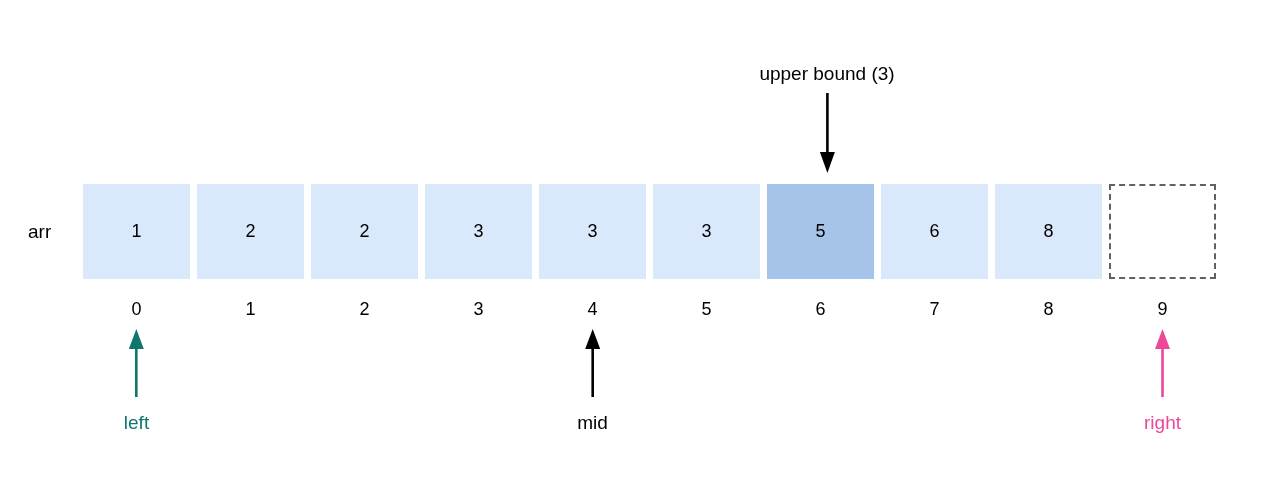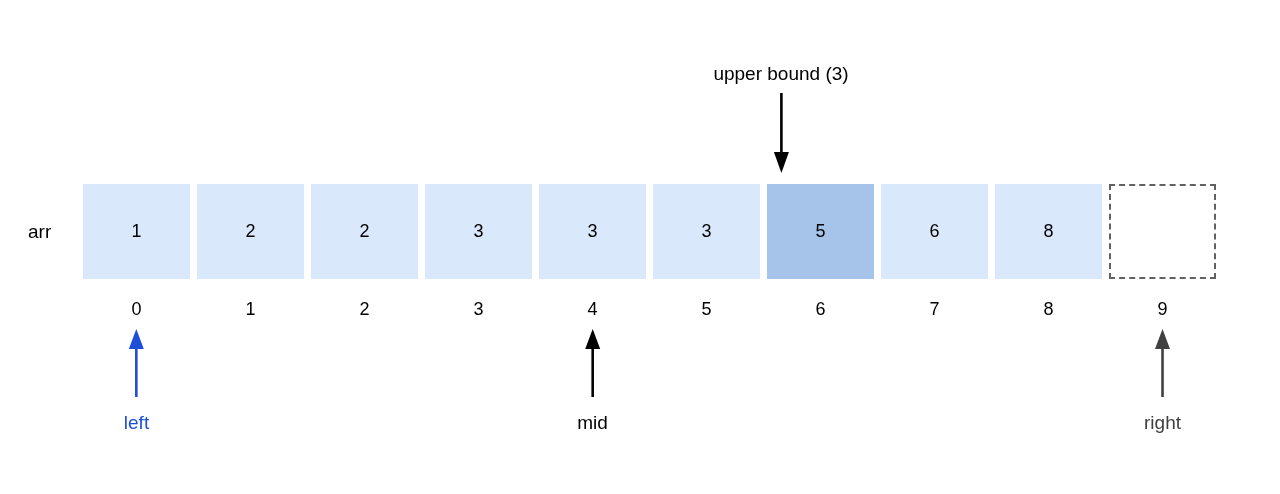--- a/index.html
+++ b/index.html
@@ -148,45 +148,45 @@
 
   <div class="cell-col">
     <div class="cell-box empty-dashed">
       <span class="cell-value"></span>
     </div>
     <span class="cell-index">9</span>
   </div>
 </div>
 
   <div>
-  <div class="pointer above" style="left: 781px; color: rgb(0, 0, 0);">
+  <div class="pointer above" style="left: 827px; color: rgb(0, 0, 0);">
     <span class="pointer-label">upper bound (3)</span>
     <svg class="arrow-svg" width="22" height="82" viewBox="0 0 22 82">
       <line x1="11" y1="1" x2="11" y2="63" stroke="currentColor" stroke-width="2.6"></line>
       <polygon points="3.5,60 18.5,60 11,81" fill="currentColor"></polygon>
     </svg>
   </div>
 
-  <div class="pointer below" style="left: 136.5px; color: #1d4ed8; text-align: right;">
+  <div class="pointer below" style="left: 136.5px; color: #0f766e; text-align: right;">
     <svg class="arrow-svg" width="22" height="70" viewBox="0 0 22 70">
       <polygon points="11,1 3.5,21 18.5,21" fill="currentColor"></polygon>
       <line x1="11" y1="18" x2="11" y2="69" stroke="currentColor" stroke-width="2.6"></line>
     </svg>
     <span class="pointer-label">left</span>
   </div>
 
   <div class="pointer below" style="left: 592.5px; color: rgb(0, 0, 0);">
     <svg class="arrow-svg" width="22" height="70" viewBox="0 0 22 70">
       <polygon points="11,1 3.5,21 18.5,21" fill="currentColor"></polygon>
       <line x1="11" y1="18" x2="11" y2="69" stroke="currentColor" stroke-width="2.6"></line>
     </svg>
     <span class="pointer-label">mid</span>
   </div>
 
-  <div class="pointer below" style="left: 1162.5px; color: #404040;">
+  <div class="pointer below" style="left: 1162.5px; color: #ec4899;">
     <svg class="arrow-svg" width="22" height="70" viewBox="0 0 22 70">
       <polygon points="11,1 3.5,21 18.5,21" fill="currentColor"></polygon>
       <line x1="11" y1="18" x2="11" y2="69" stroke="currentColor" stroke-width="2.6"></line>
     </svg>
     <span class="pointer-label">right</span>
   </div>
 </div>
 
 </div>
 

